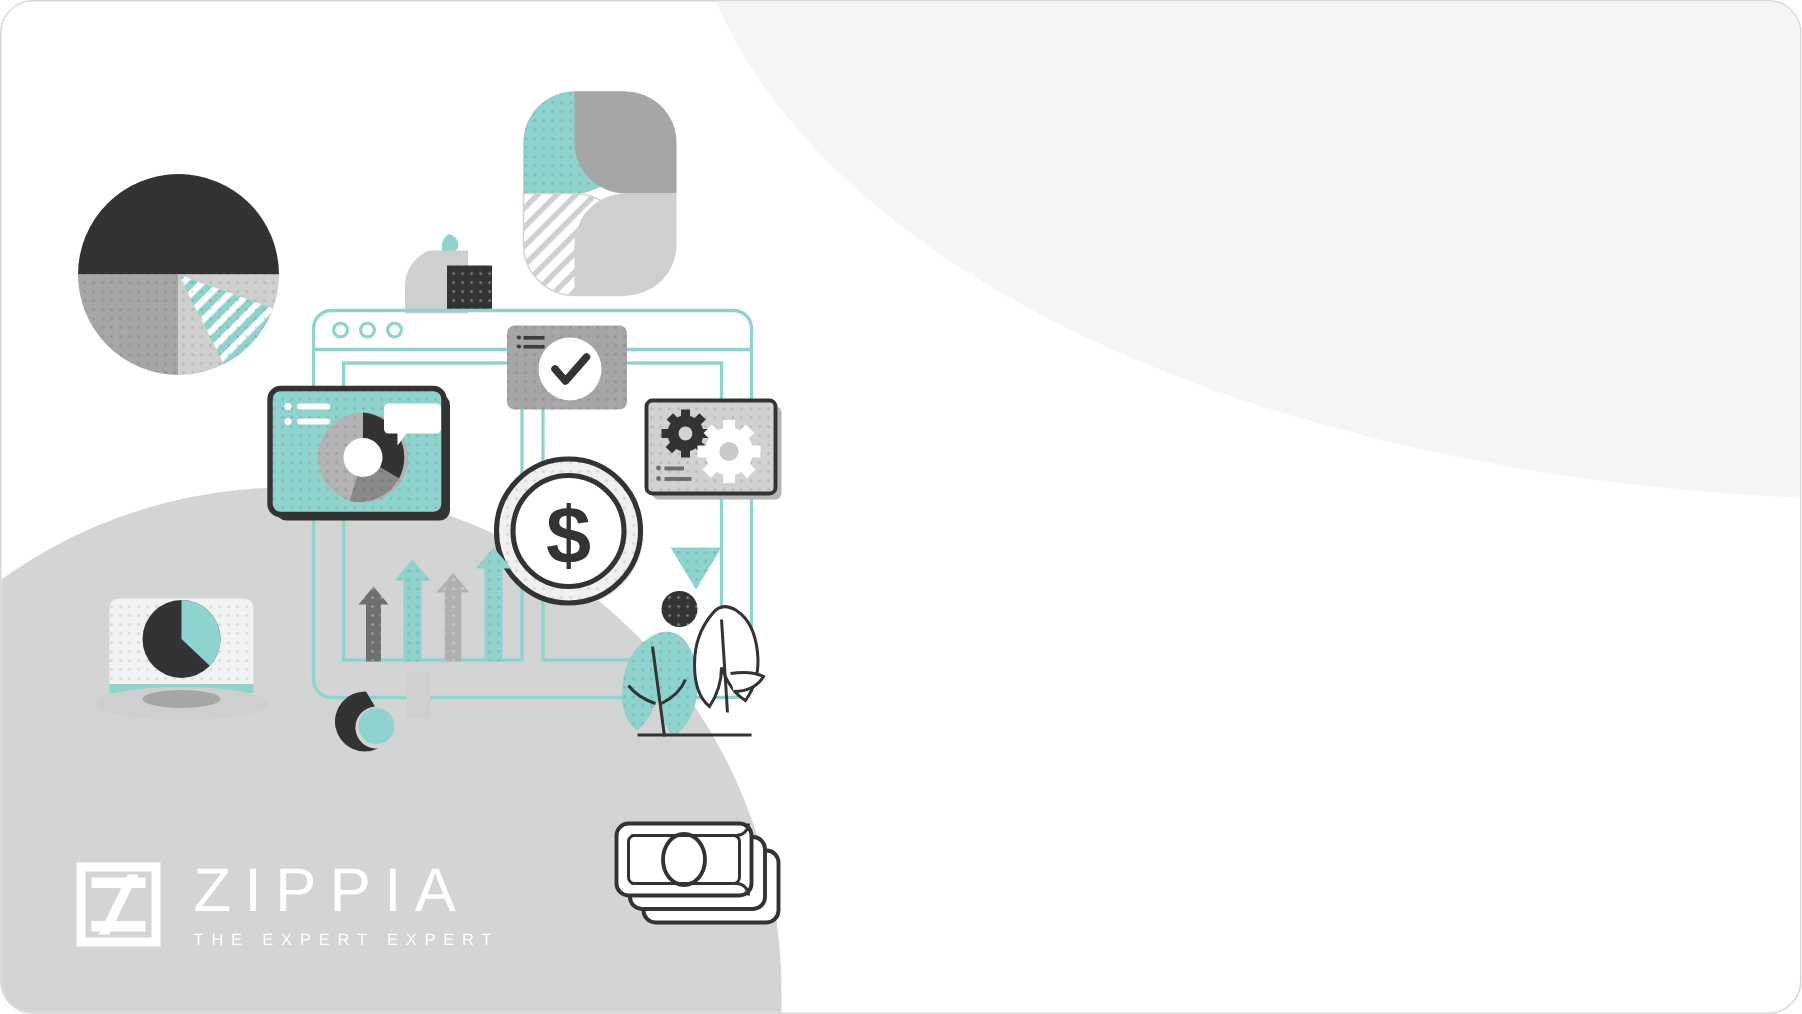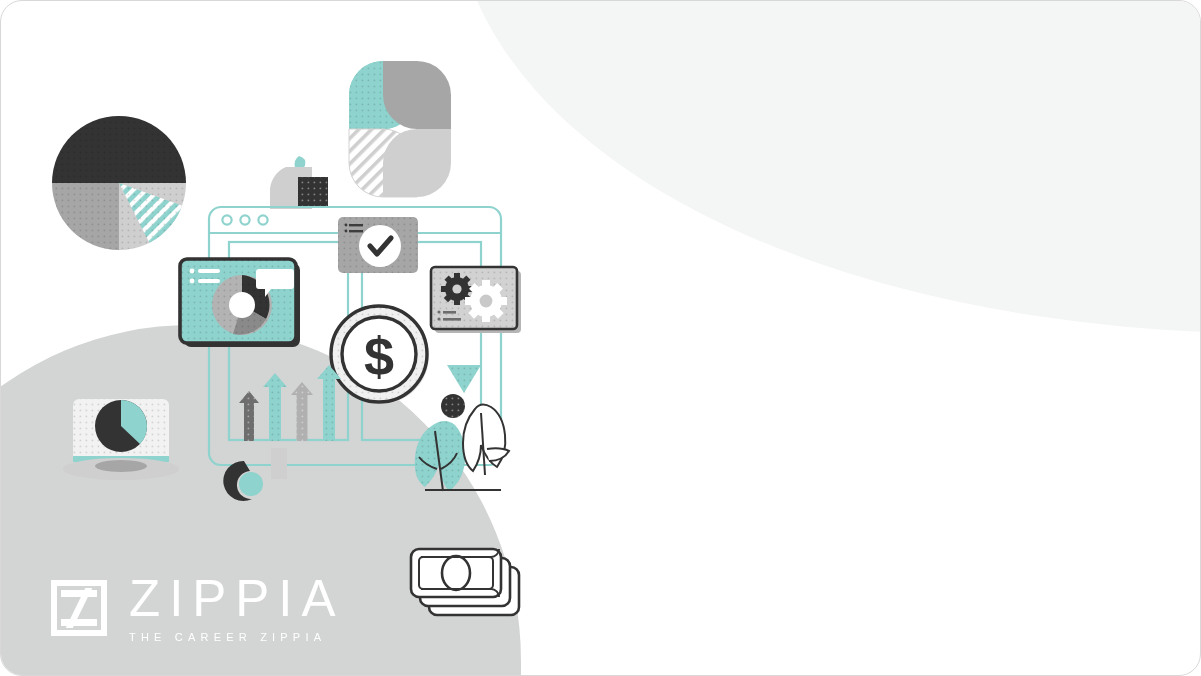--- a/index.html
+++ b/index.html
@@ -67,21 +67,21 @@
   #logo-mark::after {
     content:"";
     position:absolute;
     left:50%; top:2px;
     width:7px; height:calc(100% - 4px);
     background:#ffffff;
     transform:translateX(-50%) skewX(-26deg);
   }
   #logo-text { margin-left:22px; }
   #logo-word {
-    color:#ffffff; font-size:51px; font-weight:300;
+    color:#ffffff; font-size:41px; font-weight:300;
     letter-spacing:9px; line-height:1;
   }
   #logo-tag {
     color:#ffffff; font-size:11px; font-weight:400;
     letter-spacing:5.2px; line-height:1; margin-top:8px;
   }
 
   
   #art { position:absolute; left:0; top:0; width:620px; height:676px; }
   #art svg { display:block; }
@@ -296,17 +296,17 @@
       </g>
 
     </svg>
   </div>
 
 
   <div id="logo">
     <div id="logo-mark"></div>
     <div id="logo-text">
       <div id="logo-word">ZIPPIA</div>
-      <div id="logo-tag">THE CAREER ZIPPIA</div>
+      <div id="logo-tag">THE EXPERT EXPERT</div>
     </div>
   </div>
 
 </div>
 
 </body></html>

